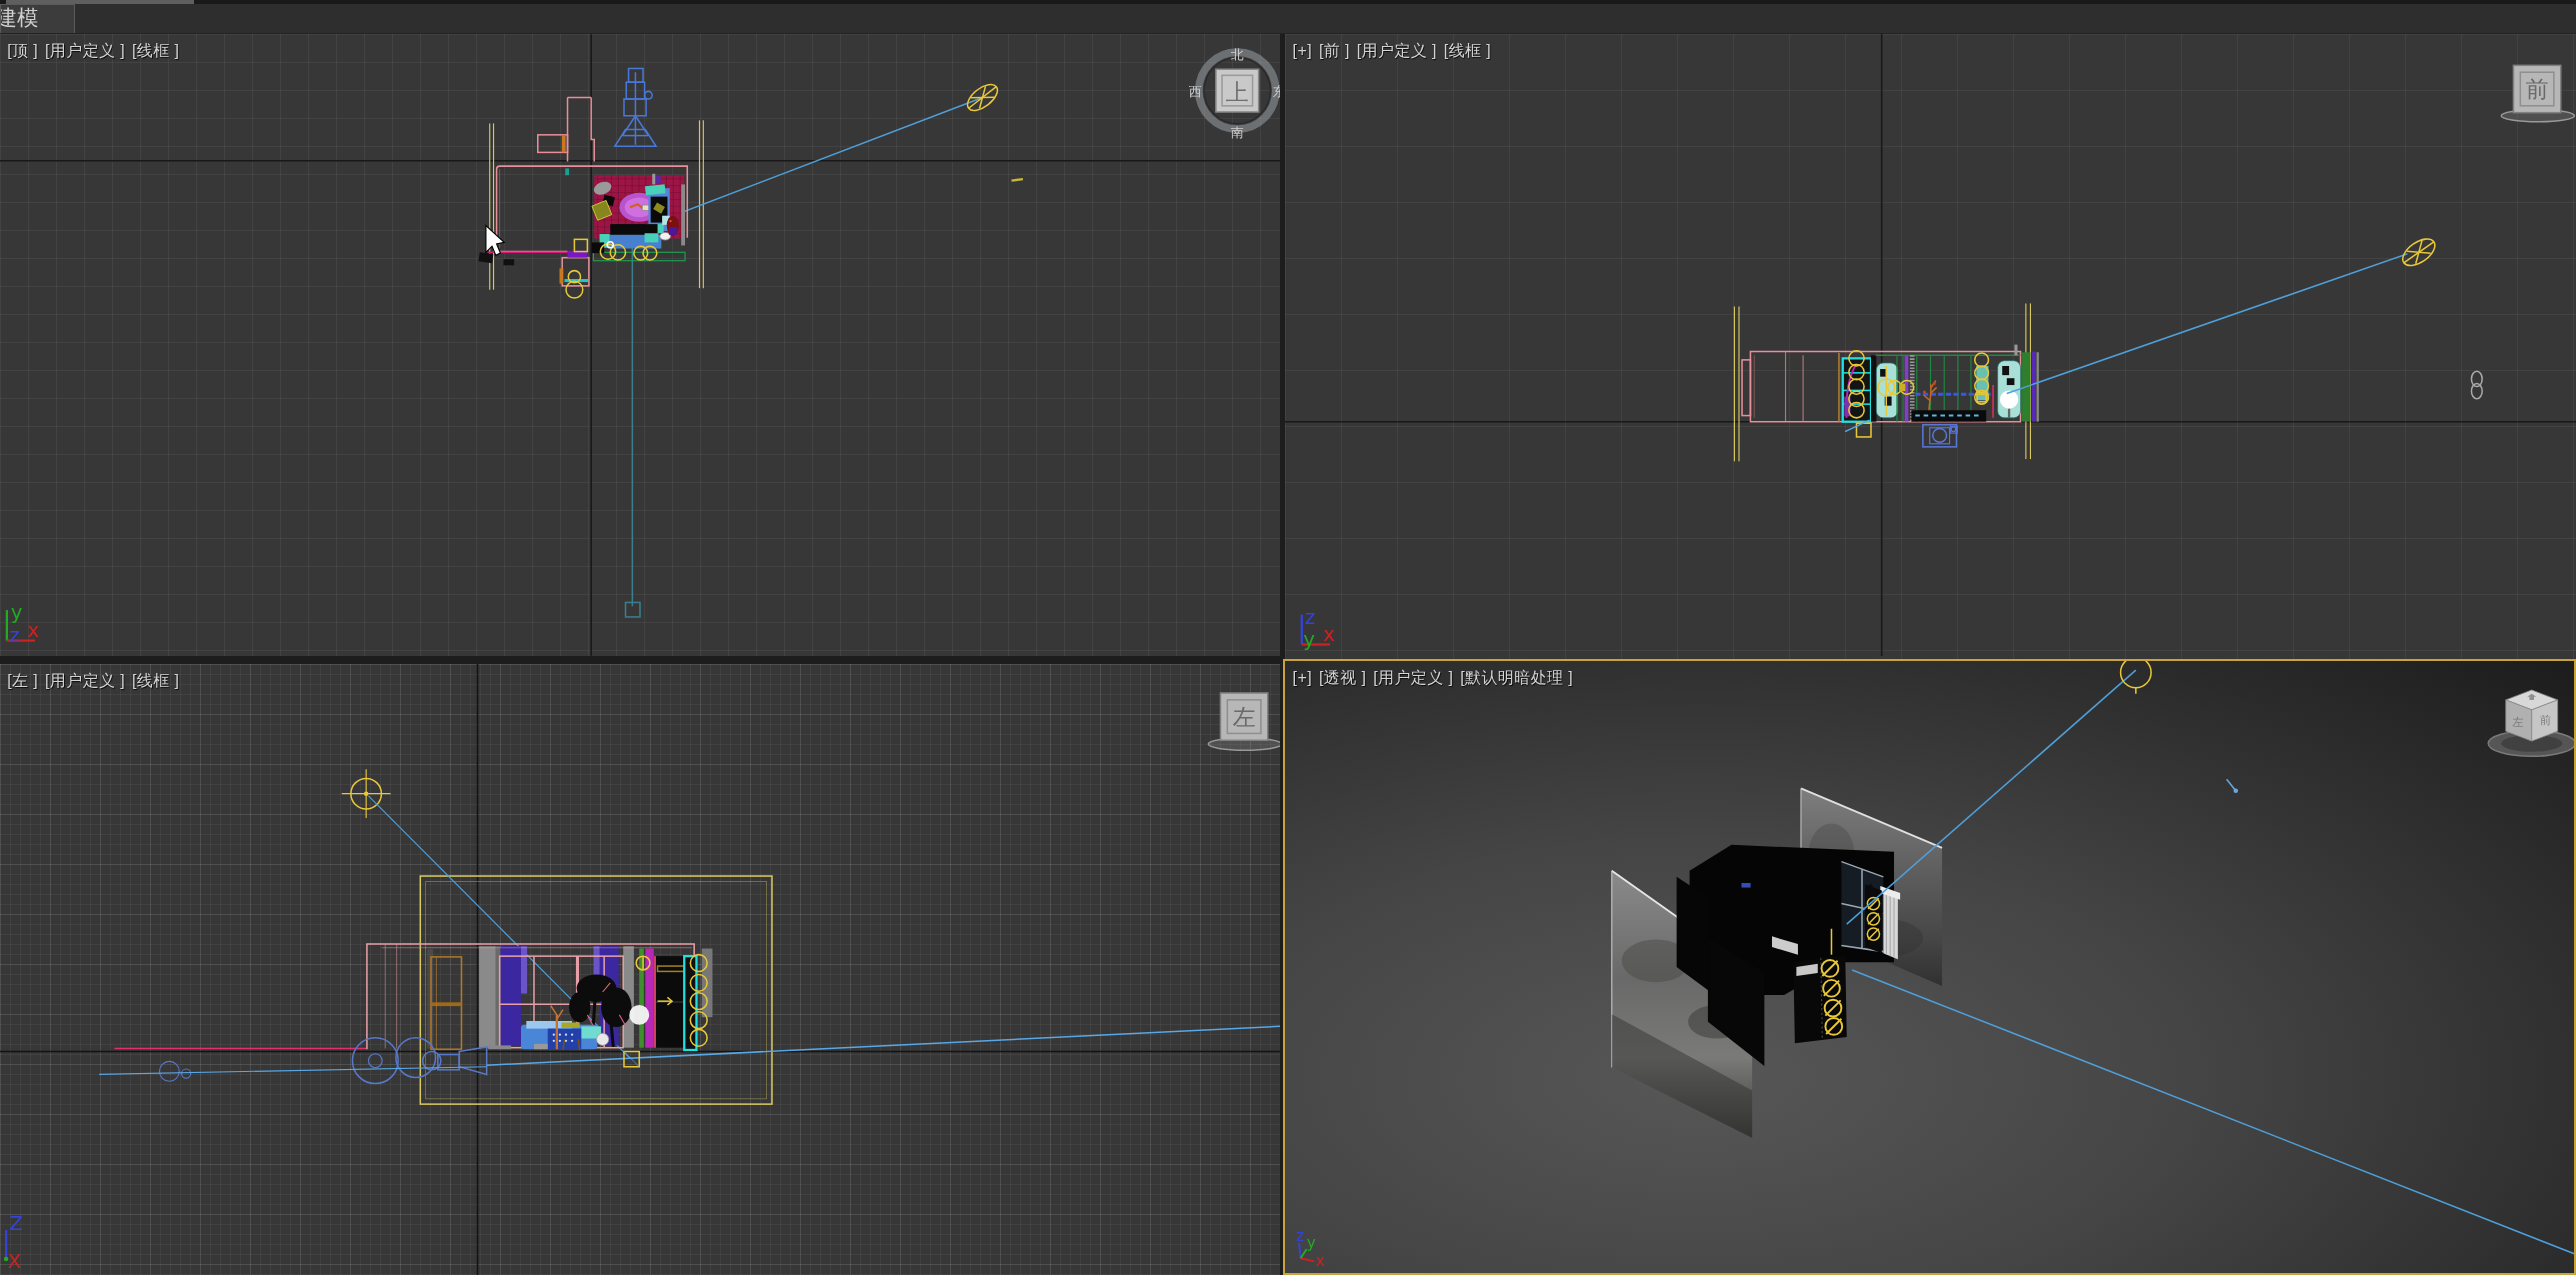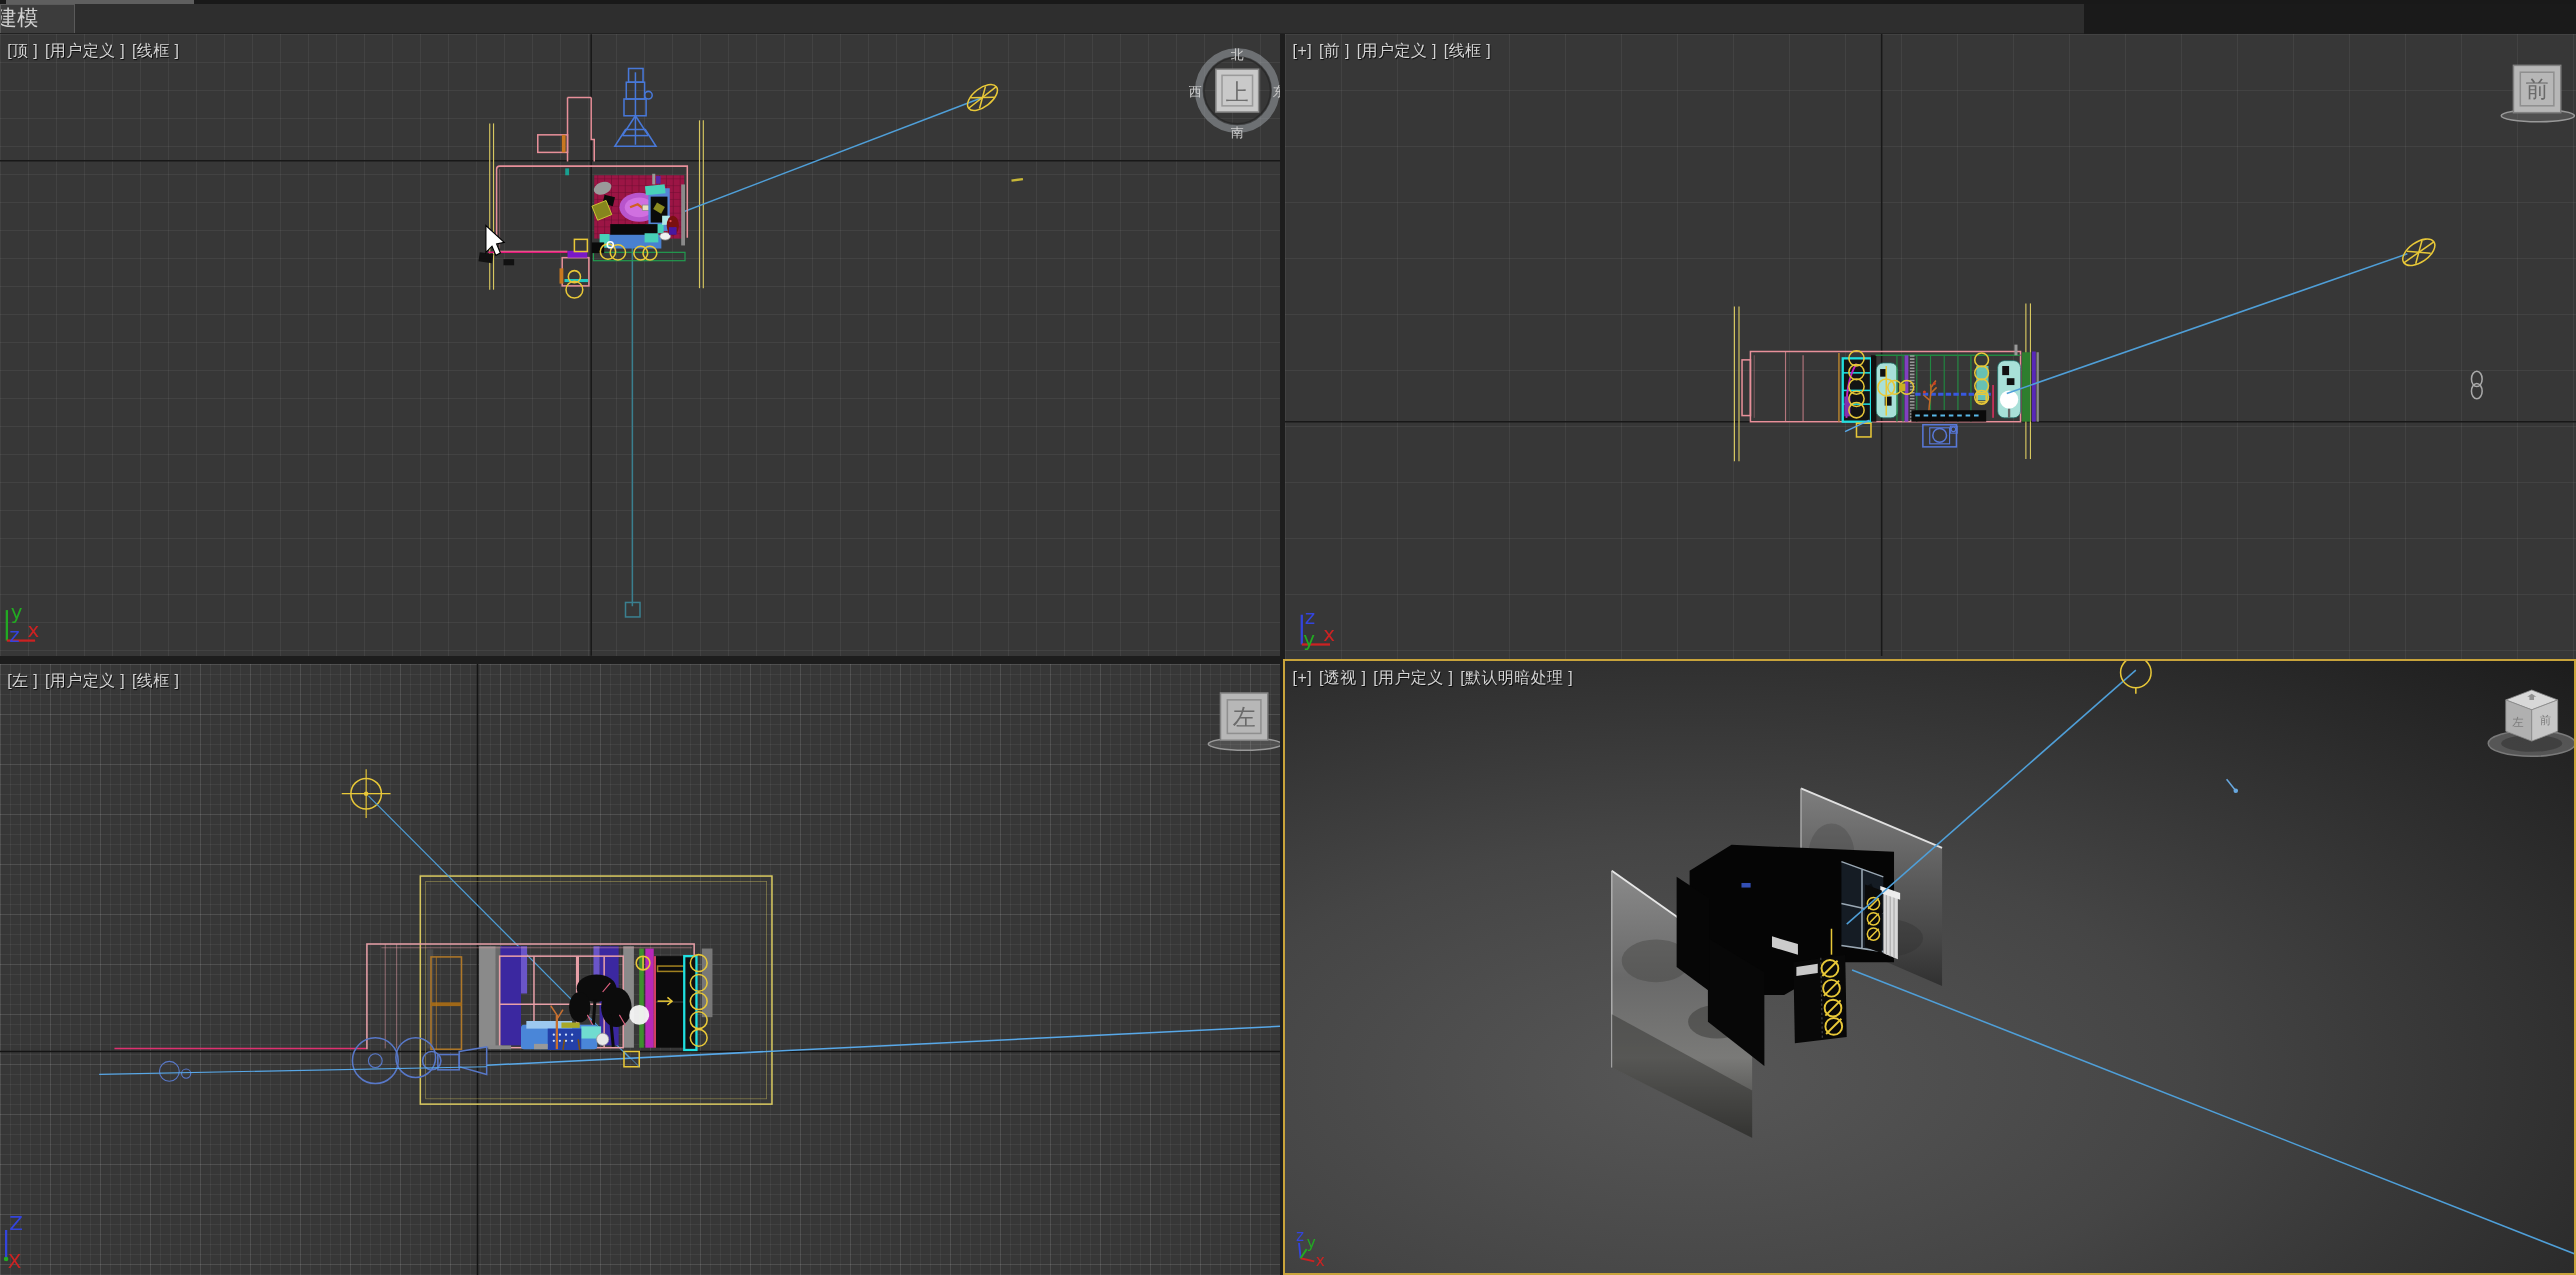--- a/index.html
+++ b/index.html
@@ -5,21 +5,21 @@
   :root{
     --c-viewport_bg:#373737; --c-active_border:#c9a43b; --c-label_text:#d4d4d4;
     --c-topbar_bg:#2e2e2e; --c-tab_bg:#3c3c3c; --c-divider:#1d1d1d;
   }
   *{box-sizing:border-box;}
   html,body{margin:0;padding:0;background:#1a1a1a;}
   body{width:2576px;height:1275px;position:relative;overflow:hidden;
        font-family:"Liberation Sans","DejaVu Sans",sans-serif;}
 
   
-  .topbar{position:absolute;left:0;top:0;width:2084px;height:34px;background:var(--c-topbar_bg);
+  .topbar{position:absolute;left:0;top:0;width:2576px;height:34px;background:var(--c-topbar_bg);
           border-bottom:1.5px solid #222;padding-left:48px;}
   .topbar .topstrip{position:absolute;left:6.1px;top:0;width:188px;height:3.8px;background:#5f5f5f;}
   .topbar .topstrip-dark{position:absolute;left:0;top:0;width:2576px;height:3.8px;background:#191919;}
   .ribbon-tab{position:absolute;left:0;top:3.8px;width:75px;height:29px;background:var(--c-tab_bg);
           border:0.8px solid #5a5a5a;border-bottom:none;color:#d0d0d0;font-size:21.4px;
           line-height:27.5px;overflow:hidden;white-space:nowrap;padding-left:1.5px;text-indent:-6.9px;}
 
   
   .vp{position:absolute;overflow:hidden;background:var(--c-viewport_bg);}
   .vp svg{position:absolute;left:0;top:0;}

